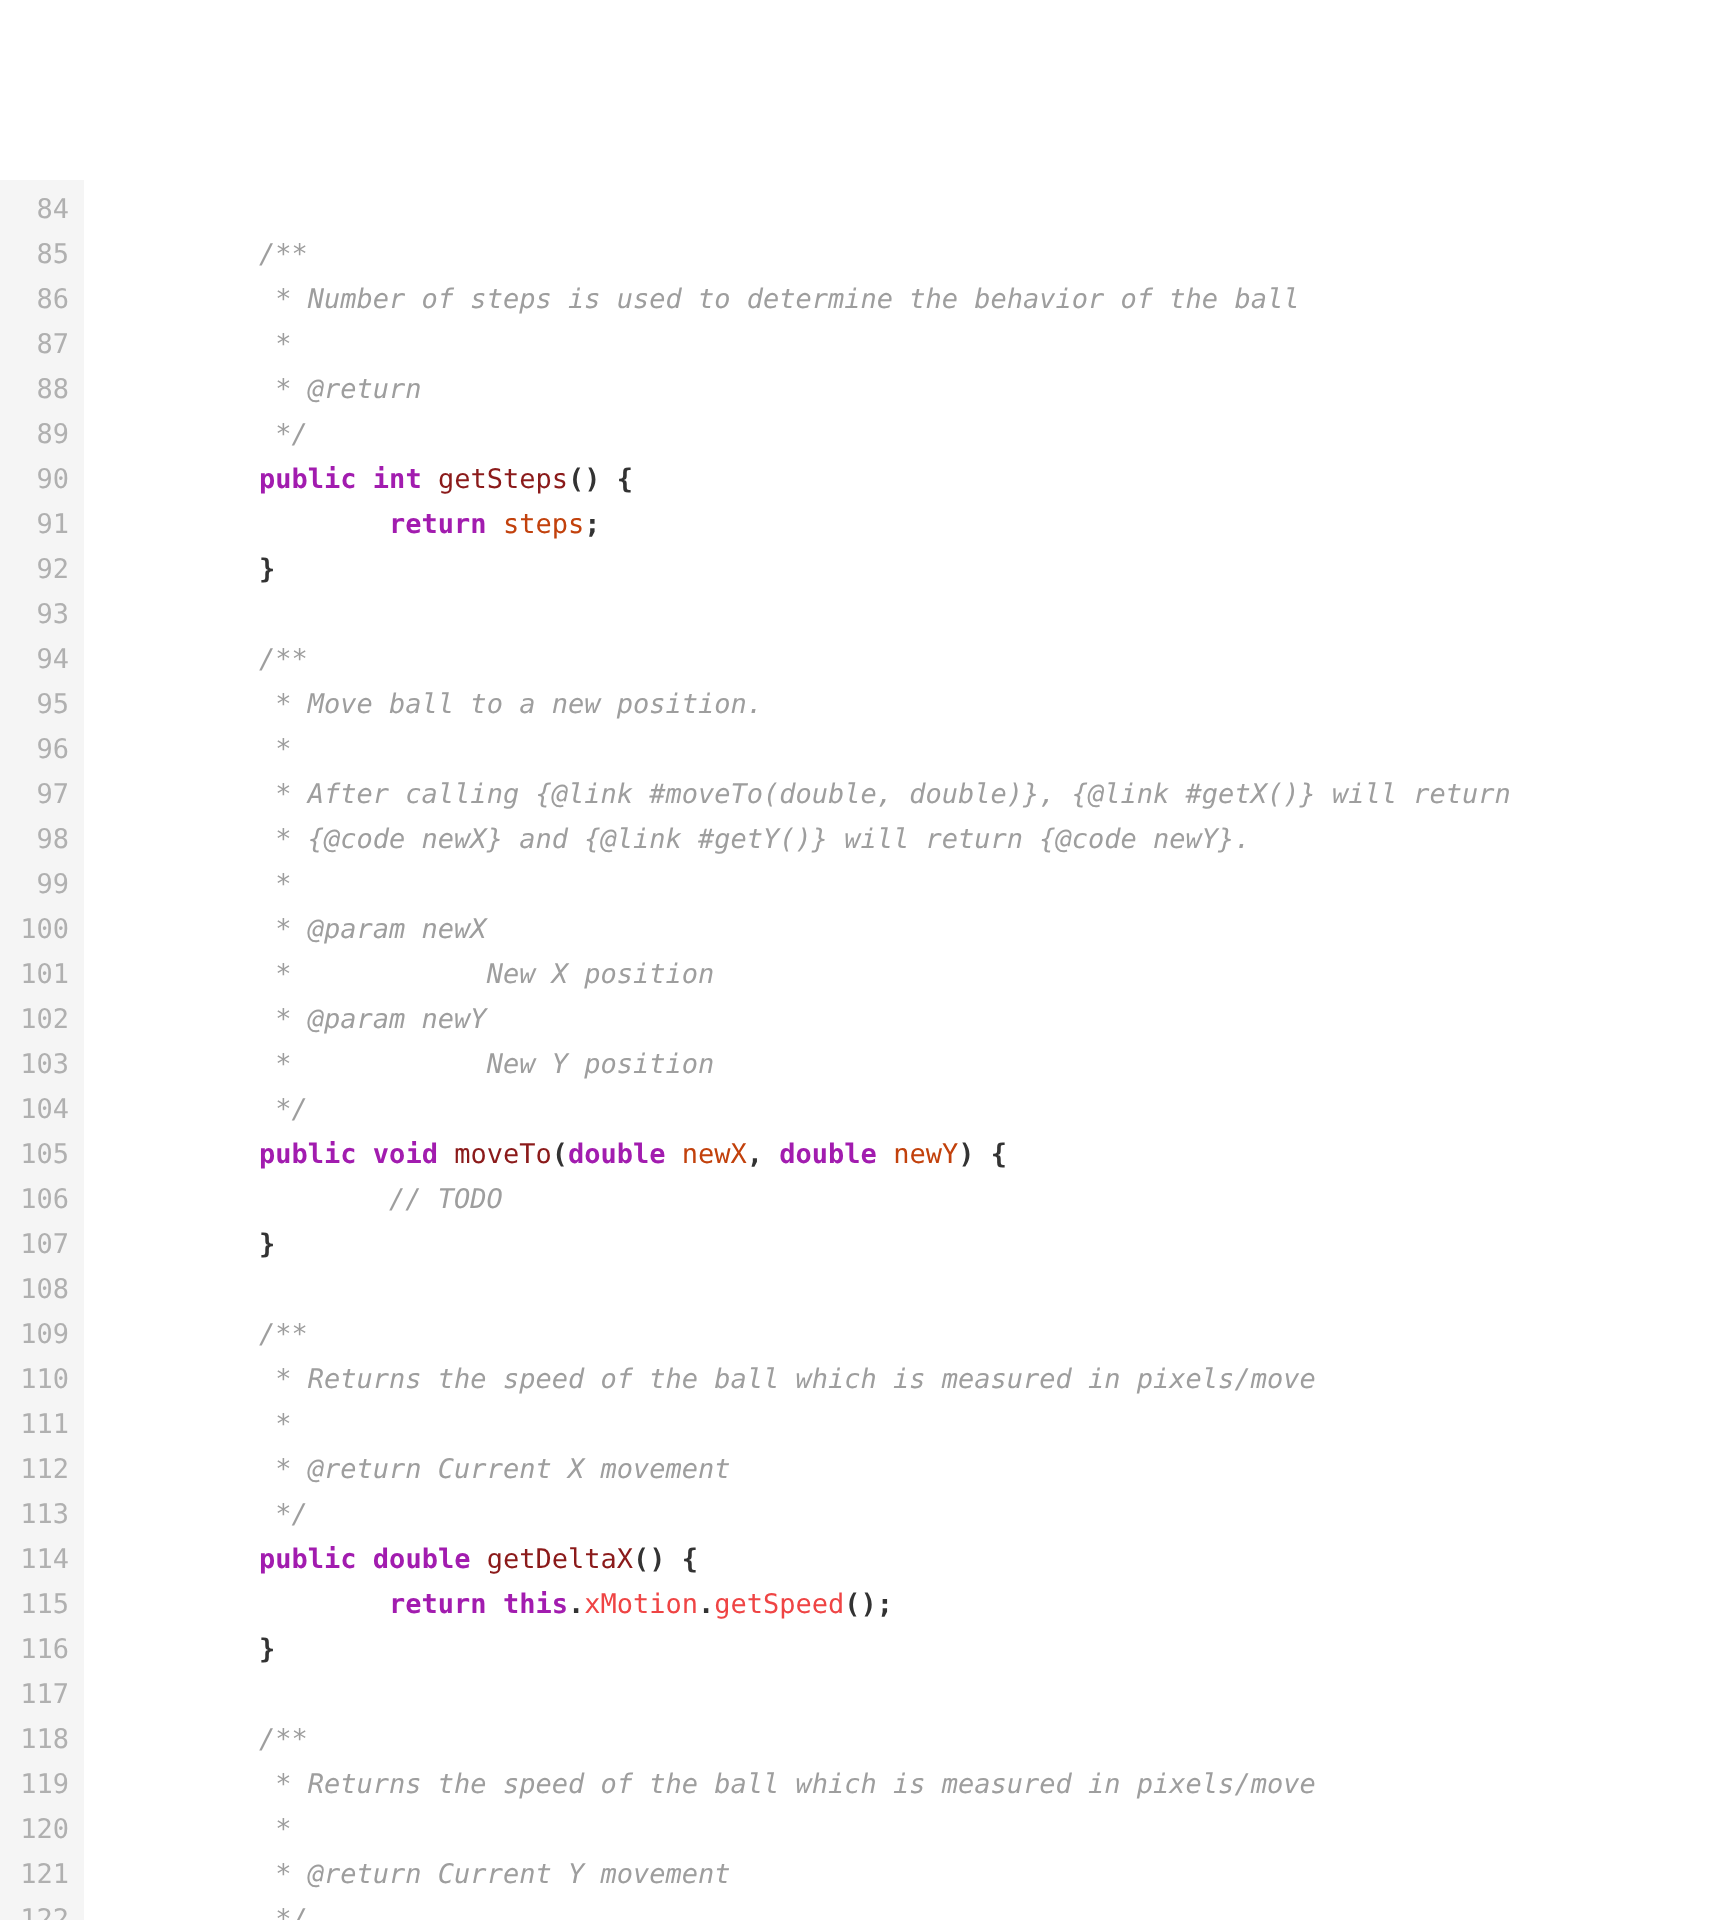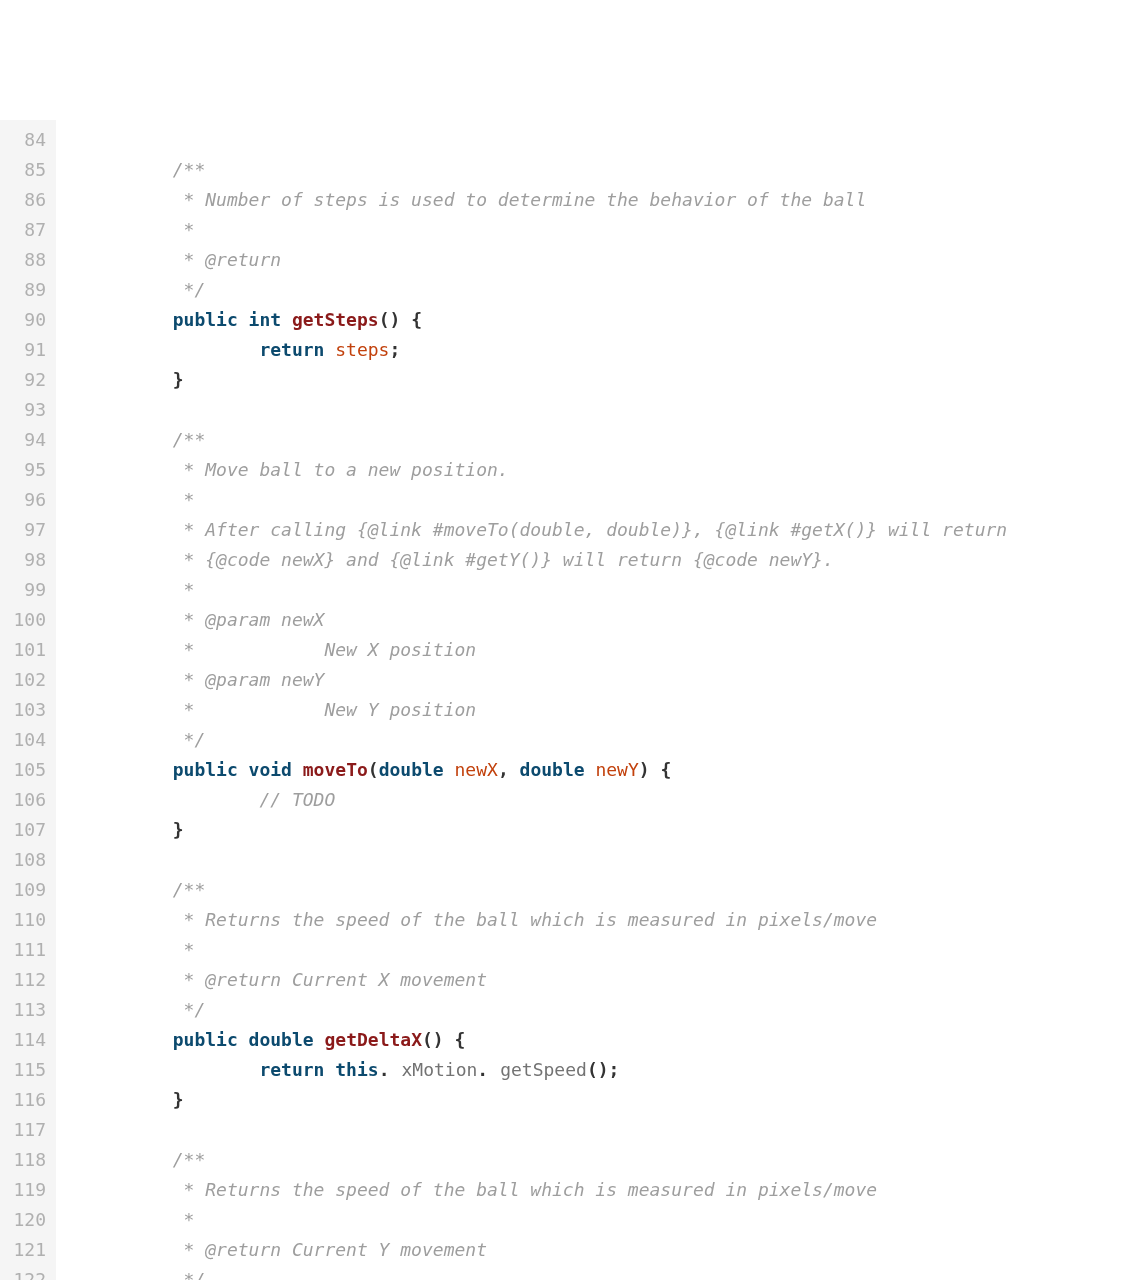--- a/index.html
+++ b/index.html
@@ -23,23 +23,23 @@
     padding: 5px 10px 5px 10px;
     user-select: none;
     min-width: 56px;
     font-size: 18px;
   }
   .code {
     padding: 5px 0 5px 30px;
     flex: 1;
   }
   .line { display: block; }
-  .kw   { color: #0c4a6e; font-weight: 700; }  
-  .fn   { color: #8b1a1a; font-weight: 700; }  
-  .call { color: #737373; margin-left: 12px; }                    
+  .kw   { color: #a21caf; font-weight: 700; }  
+  .fn   { color: #8b1a1a; font-weight: 400; }  
+  .call { color: #ef4444; }                    
   .cm   { color: #9e9e9e; font-style: italic; }
   .pn   { color: #333333; font-weight: 700; }  
   .id   { color: #c2410c; }                    
 </style>
 </head>
 <body>
 
 
 
 <div class="editor">

